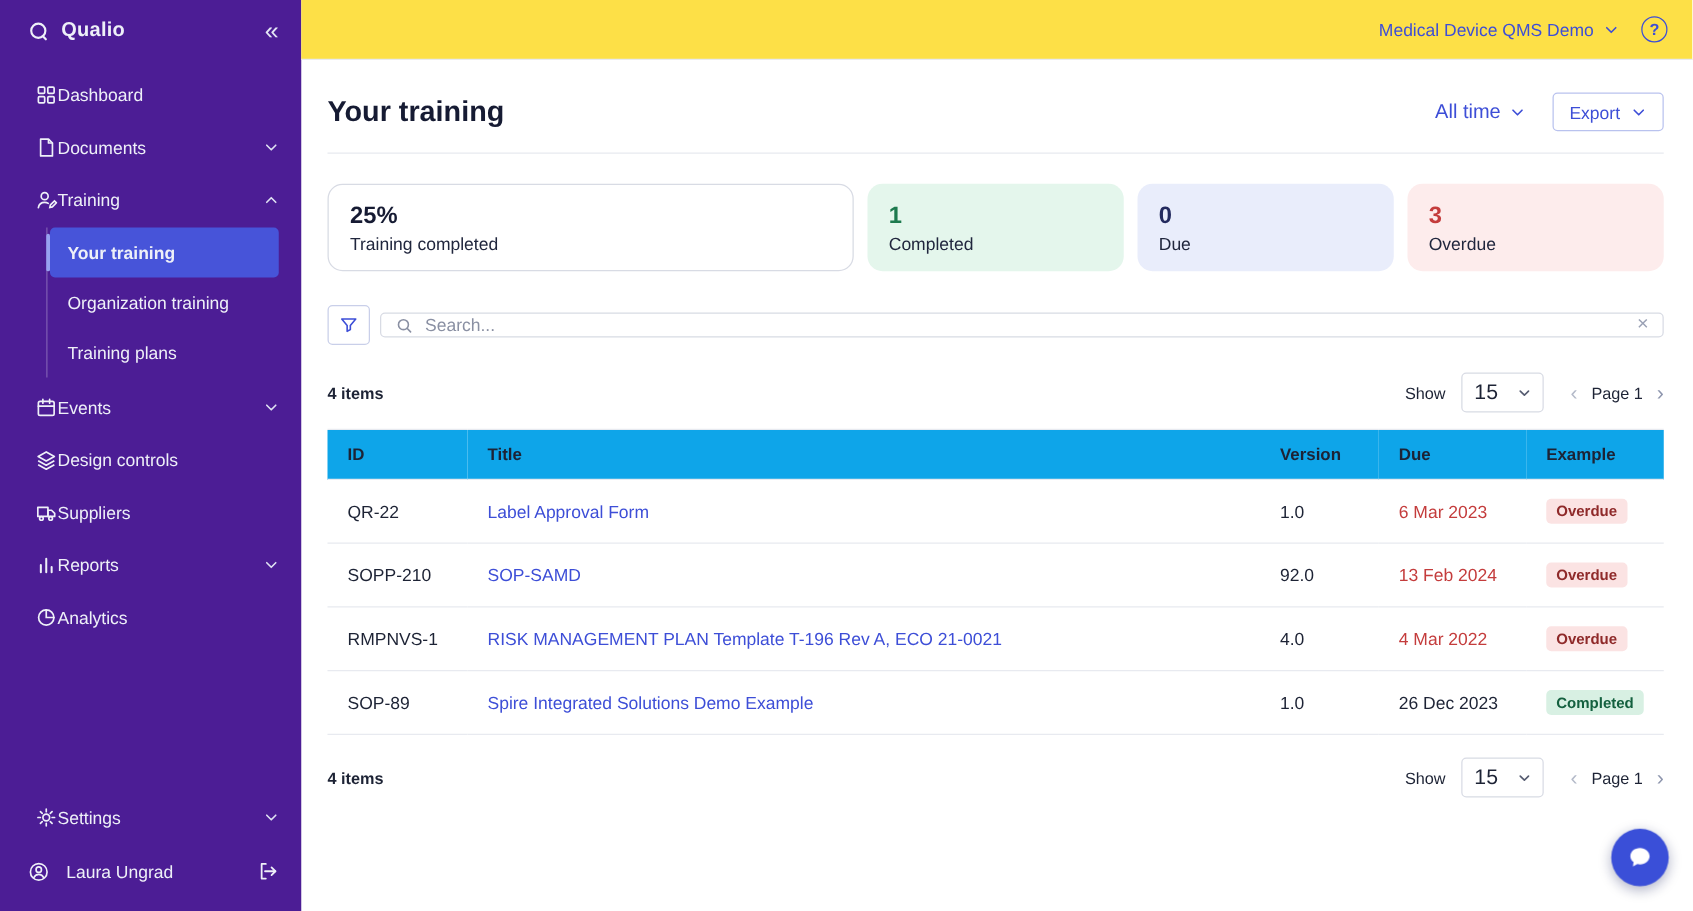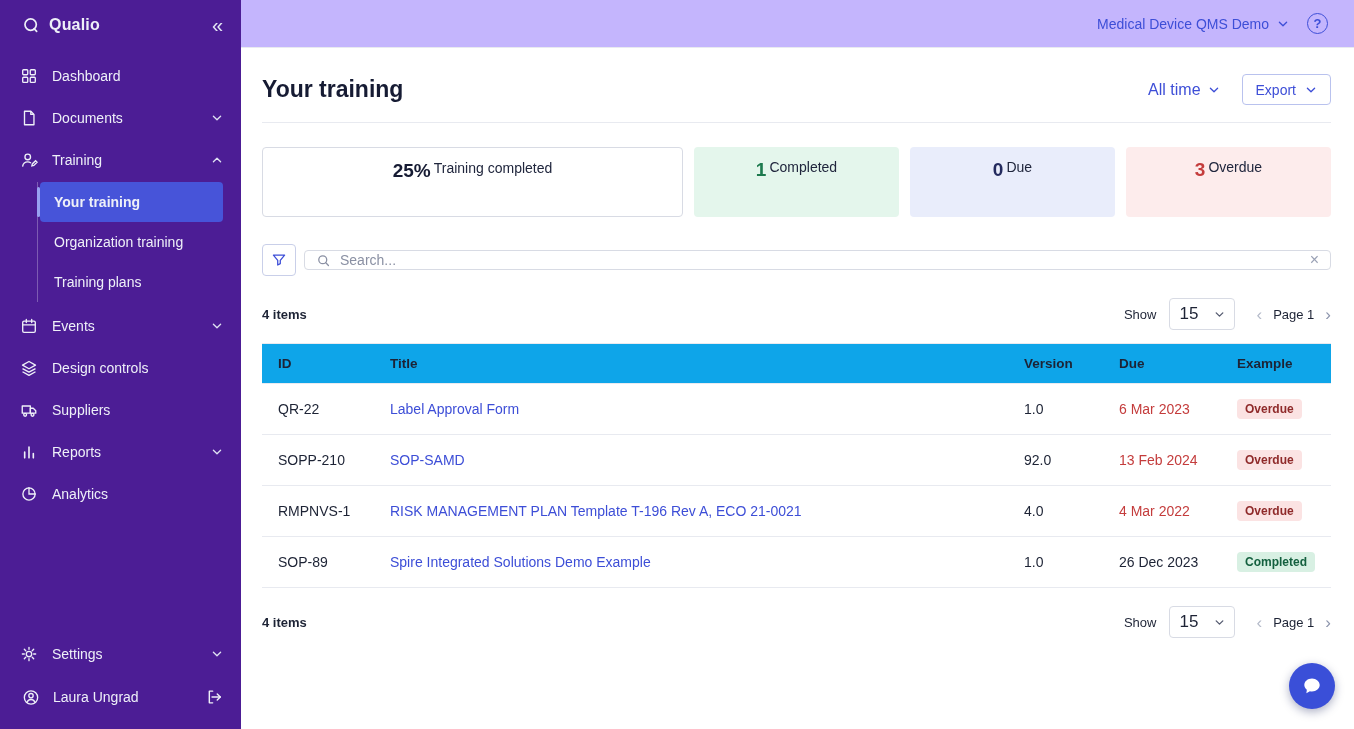--- a/index.html
+++ b/index.html
@@ -8,59 +8,59 @@
   .app{display:flex;width:100%;height:100%}
 
   
   .sidebar{width:241px;min-width:241px;background:#4c1d95;color:#eef0f8;
     display:flex;flex-direction:column}
   .sidebar-header{display:flex;align-items:center;gap:9px;padding:15px 18px 10px 22px}
   .brand-name{font-size:16px;font-weight:700;letter-spacing:.2px}
   .collapse-btn{margin-left:auto;background:none;border:none;color:#e4e7f5;
     font-size:20px;line-height:1;cursor:pointer;font-family:inherit}
   .nav{flex:1;padding-top:10px}
-  .nav-item{display:flex;align-items:center;gap:14px;padding:12px 18px 12px 20px;
+  .nav-item{display:flex;align-items:center;padding:12px 18px 12px 28px;
     font-size:14px;font-weight:500;cursor:pointer}
   .nav-icon{width:18px;height:18px;display:flex;align-items:center;justify-content:center;flex:none}
   .nav-chevron{margin-left:auto;display:flex;color:#dfe2f2}
   .submenu{margin:1px 0 3px 37px;border-left:1px solid rgba(255,255,255,.28)}
   .sub-item{position:relative;margin:0 18px 0 2px;padding:12px 10px 12px 14px;
     font-size:14px;border-radius:4px;cursor:pointer}
   .sub-item.active{background:#4754d9;font-weight:600}
   .sub-item.active::before{content:"";position:absolute;left:-3px;top:5px;bottom:5px;
     width:3px;border-radius:2px;background:#97a1f1}
   .sidebar-bottom{padding-bottom:10px}
   .user-row{display:flex;align-items:center;gap:13px;padding:13px 18px 13px 22px;
     font-size:14px;font-weight:500;cursor:pointer}
   .logout-btn{margin-left:auto;background:none;border:none;color:#eef0f8;display:flex;cursor:pointer}
 
   
   .main{flex:1;display:flex;flex-direction:column;min-width:0}
-  .topbar{height:48px;background:#c4b5fd;border-bottom:1px solid #e8eaf0;
-    display:flex;align-items:center;justify-content:flex-end;gap:18px;padding:0 26px}
+  .topbar{height:48px;background:#fde047;border-bottom:1px solid #e8eaf0;
+    display:flex;align-items:center;justify-content:flex-end;gap:18px;padding:0 20px}
   .workspace{display:flex;align-items:center;gap:8px;color:#3d4ed7;font-size:14px;
     font-weight:500;cursor:pointer}
   .help-btn{width:21px;height:21px;border:1.6px solid #3d4ed7;border-radius:50%;
     background:none;color:#3d4ed7;font-size:13px;font-weight:700;cursor:pointer;
     display:flex;align-items:center;justify-content:center;font-family:inherit}
 
   .content{padding:21px 23px 0 21px}
   .page-head{display:flex;align-items:center;justify-content:space-between;margin-top:5px}
   .page-title{font-size:23px;font-weight:700;color:#161b33}
   .head-actions{display:flex;align-items:center;gap:22px}
   .time-filter{display:flex;align-items:center;gap:7px;color:#3d4ed7;font-size:16px;
     font-weight:500;cursor:pointer}
   .export-btn{display:flex;align-items:center;gap:9px;height:31px;padding:0 13px;
     border:1px solid #b9c2ee;border-radius:4px;background:#fff;color:#3d4ed7;
     font-size:14px;font-weight:500;cursor:pointer;font-family:inherit}
   .divider{border:none;border-top:1px solid #e8eaf0;margin-top:17px}
 
   .stats{display:flex;gap:11px;margin-top:24px}
-  .stat-card{height:70px;border-radius:4px;padding:12px 17px;display:flex;
-    flex-direction:row;justify-content:center;gap:3px}
+  .stat-card{height:70px;border-radius:12px;padding:12px 17px;display:flex;
+    flex-direction:column;justify-content:center;gap:3px}
   .stat-card[data-variant="plain"]{width:421px;background:#fff;border:1px solid #d8dbe4}
   .stat-card[data-variant="green"]{flex:1;background:#e4f6ec}
   .stat-card[data-variant="blue"]{flex:1;background:#e9edfb}
   .stat-card[data-variant="red"]{flex:1;background:#fdecec}
   .stat-value{font-size:19px;font-weight:700;color:#161b33}
   .stat-card[data-variant="green"] .stat-value{color:#1d7a4e}
   .stat-card[data-variant="blue"] .stat-value{color:#232a5e}
   .stat-card[data-variant="red"] .stat-value{color:#c43c3c}
   .stat-label{font-size:14px;color:#20263d}
 

